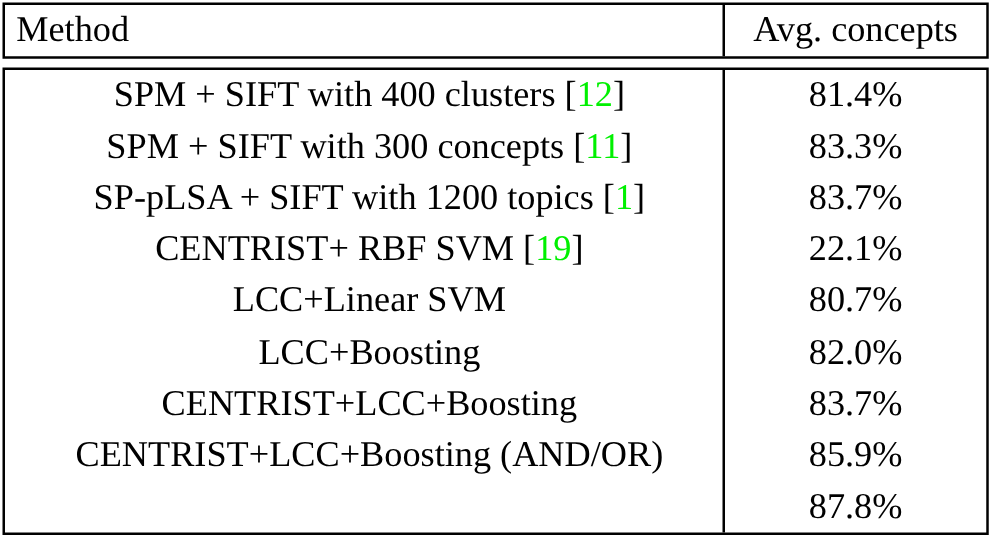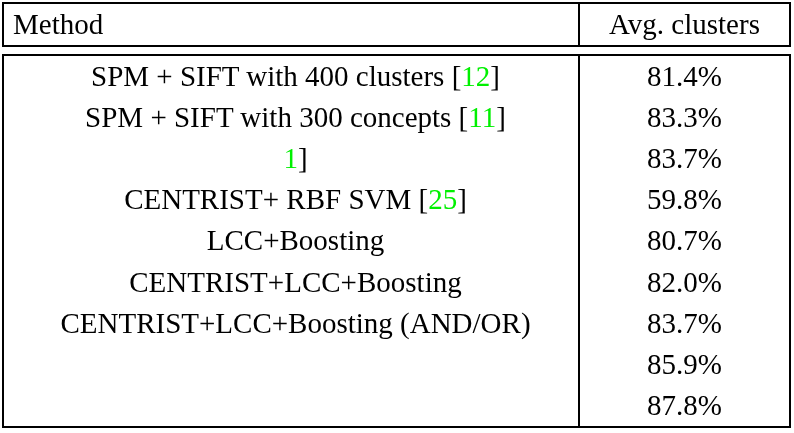--- a/index.html
+++ b/index.html
@@ -88,44 +88,48 @@
 </head>
 <body>
 
 <div class="page">
 
   <div class="box head-box">
     <div class="col-m">
       <span>Method</span>
     </div>
     <div class="col-a">
-      <span>Avg. clusters</span>
+      <span>Avg. concepts</span>
     </div>
   </div>
 
   <div class="box body-box">
     <div class="col-m">
       <div class="mrow">
           <span>SPM + SIFT with 400 clusters [</span>
           <span class="cite">12</span>
           <span>]</span>
         </div>
       <div class="mrow">
           <span>SPM + SIFT with 300 concepts [</span>
           <span class="cite">11</span>
           <span>]</span>
         </div>
       <div class="mrow">
+          <span>SP-pLSA + SIFT with 1200 topics [</span>
           <span class="cite">1</span>
           <span>]</span>
         </div>
       <div class="mrow">
           <span>CENTRIST+ RBF SVM [</span>
-          <span class="cite">25</span>
+          <span class="cite">19</span>
           <span>]</span>
+        </div>
+      <div class="mrow">
+          <span>LCC+Linear SVM</span>
         </div>
       <div class="mrow">
           <span>LCC+Boosting</span>
         </div>
       <div class="mrow">
           <span>CENTRIST+LCC+Boosting</span>
         </div>
       <div class="mrow">
           <span>CENTRIST+LCC+Boosting (AND/OR)</span>
         </div>
@@ -134,21 +138,21 @@
       <div class="arow">
           <span>81.4%</span>
         </div>
       <div class="arow">
           <span>83.3%</span>
         </div>
       <div class="arow">
           <span>83.7%</span>
         </div>
       <div class="arow">
-          <span>59.8%</span>
+          <span>22.1%</span>
         </div>
       <div class="arow">
           <span>80.7%</span>
         </div>
       <div class="arow">
           <span>82.0%</span>
         </div>
       <div class="arow">
           <span>83.7%</span>
         </div>

